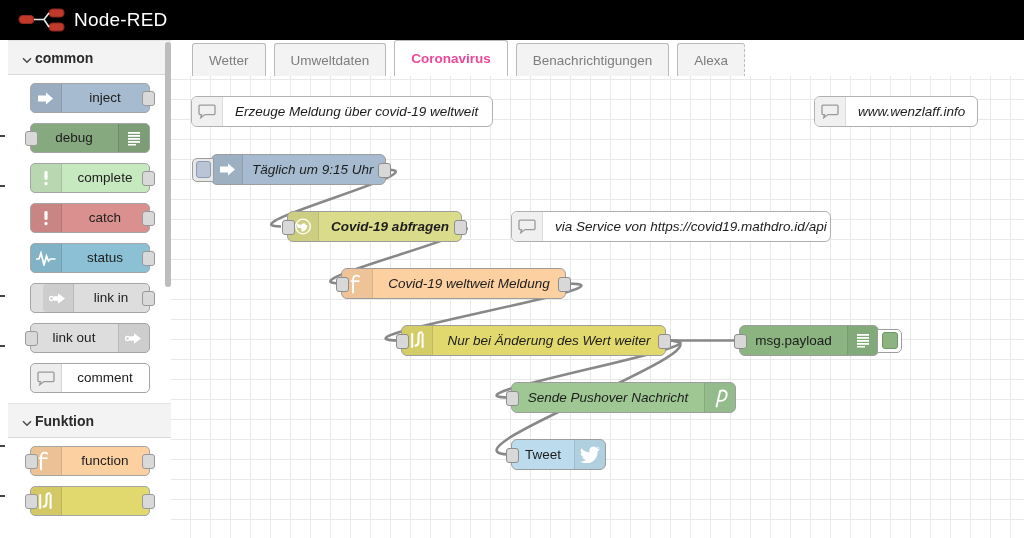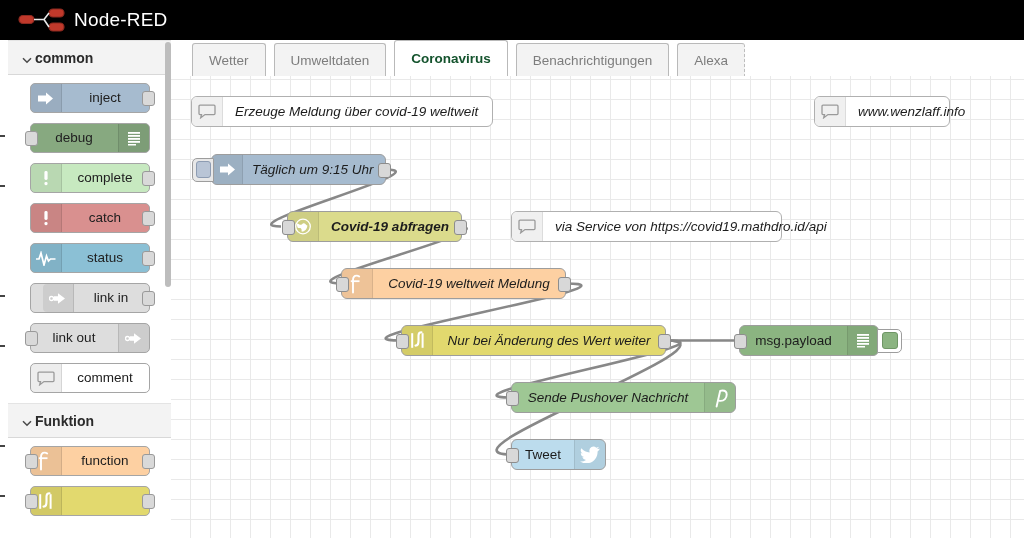--- a/index.html
+++ b/index.html
@@ -83,21 +83,21 @@
   }
   .tab {
     height: 33px; box-sizing: border-box; margin-right: 8px;
     padding: 0 16px; display: flex; align-items: center;
     background: #f3f3f3; border: 1px solid #b9b9b9; border-bottom: none;
     border-radius: 3px 3px 0 0; color: #7d7d7d; font-size: 13.5px;
     white-space: nowrap;
   }
   .tab:first-child { margin-left: 21px; }
   .tab.active {
-    background: #fff; color: #14532d; font-weight: bold;
+    background: #fff; color: #ec4899; font-weight: bold;
     border-color: #b9b9b9; height: 36px; position: relative; z-index: 3;
   }
   .tab.partial { border-right: 1px dashed #bdbdbd; }
 
   
   .canvas {
     position: absolute; left: 171px; top: 76px; width: 853px; height: 462px;
     background-color: #fff;
     background-image:
       linear-gradient(to right, #e9e9e9 1px, transparent 1px),
@@ -361,21 +361,21 @@
       </svg>
     <div id="flow-nodes">
         <div class="comment-node" style="left: 20px; top: 20px; width: 302px;">
           <span class="ic">
             <svg width="18" height="15" viewBox="0 0 18 15">
               <path d="M2 1.2h14a1 1 0 0 1 1 1v7.4a1 1 0 0 1-1 1H7l-4.3 3.2.8-3.2H2a1 1 0 0 1-1-1V2.2a1 1 0 0 1 1-1z" fill="none" stroke="#9a9a9a" stroke-width="1.3"></path>
             </svg>
           </span>
           <span class="txt">Erzeuge Meldung über covid-19 weltweit</span>
         </div>
-        <div class="comment-node" style="left: 643px; top: 20px; width: 136px;">
+        <div class="comment-node" style="left: 643px; top: 20px; width: 164px;">
           <span class="ic">
             <svg width="18" height="15" viewBox="0 0 18 15">
               <path d="M2 1.2h14a1 1 0 0 1 1 1v7.4a1 1 0 0 1-1 1H7l-4.3 3.2.8-3.2H2a1 1 0 0 1-1-1V2.2a1 1 0 0 1 1-1z" fill="none" stroke="#9a9a9a" stroke-width="1.3"></path>
             </svg>
           </span>
           <span class="txt">www.wenzlaff.info</span>
         </div>
         <div class="fnode" style="left: 40px; top: 78px; width: 175px; background: rgb(166, 187, 207);">
           <span class="ic left">
             <svg width="17" height="15" viewBox="0 0 17 15">
@@ -392,21 +392,21 @@
           <span class="ic left">
             <svg width="18" height="17" viewBox="0 0 18 17">
               <circle cx="9" cy="8.5" r="7.3" fill="none" stroke="#fff" stroke-width="1.3"></circle>
               <path d="M3 5.5c2 .4 2.6 1.6 4 1.3s1.3-1.8 3-1.6 2.2 2.2 3.4 2.3c-.3 3.6-2.6 6-5.6 6.3-.6-1.6.3-2.6-.8-3.4-1.3-.9-2.6.3-3.4-1-.5-.9-.8-2.6-.6-3.9z" fill="#fff"></path>
             </svg>
           </span>
           <span class="txt">Covid-19 abfragen</span>
           <span class="fport in"></span>
           <span class="fport out"></span>
         </div>
-        <div class="comment-node" style="left: 340px; top: 135px; width: 271px;">
+        <div class="comment-node" style="left: 340px; top: 135px; width: 320px;">
           <span class="ic">
             <svg width="18" height="15" viewBox="0 0 18 15">
               <path d="M2 1.2h14a1 1 0 0 1 1 1v7.4a1 1 0 0 1-1 1H7l-4.3 3.2.8-3.2H2a1 1 0 0 1-1-1V2.2a1 1 0 0 1 1-1z" fill="none" stroke="#9a9a9a" stroke-width="1.3"></path>
             </svg>
           </span>
           <span class="txt">via Service von https://covid19.mathdro.id/api</span>
         </div>
         <div class="fnode" style="left: 170px; top: 192px; width: 225px; background: rgb(253, 208, 162);">
           <span class="ic left">
             <svg width="15" height="20" viewBox="0 0 15 20">

